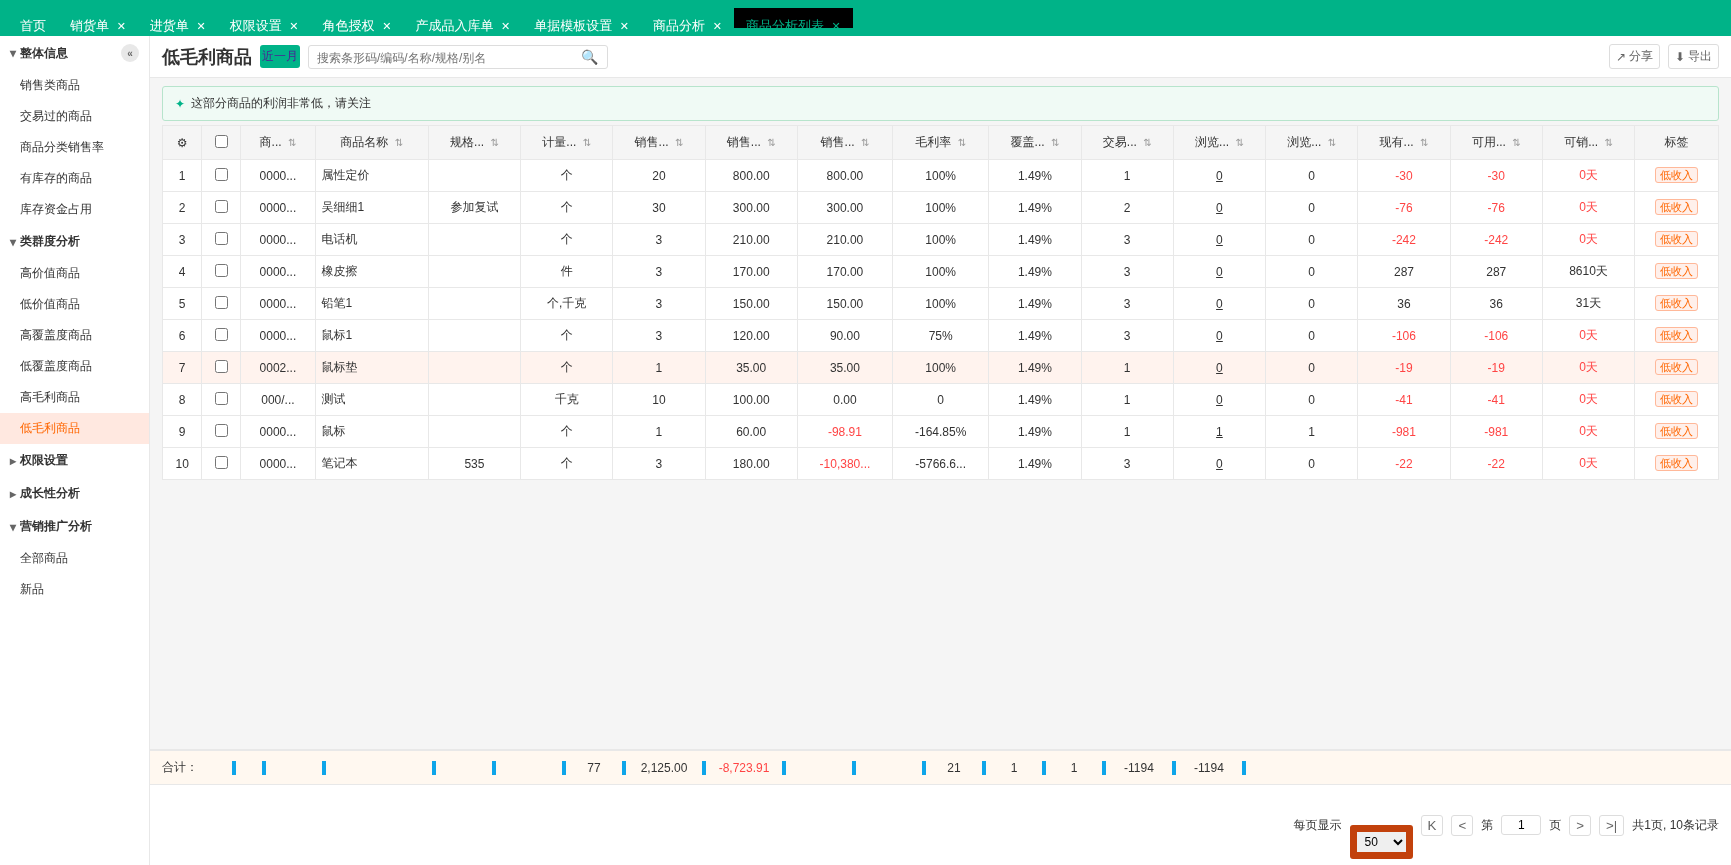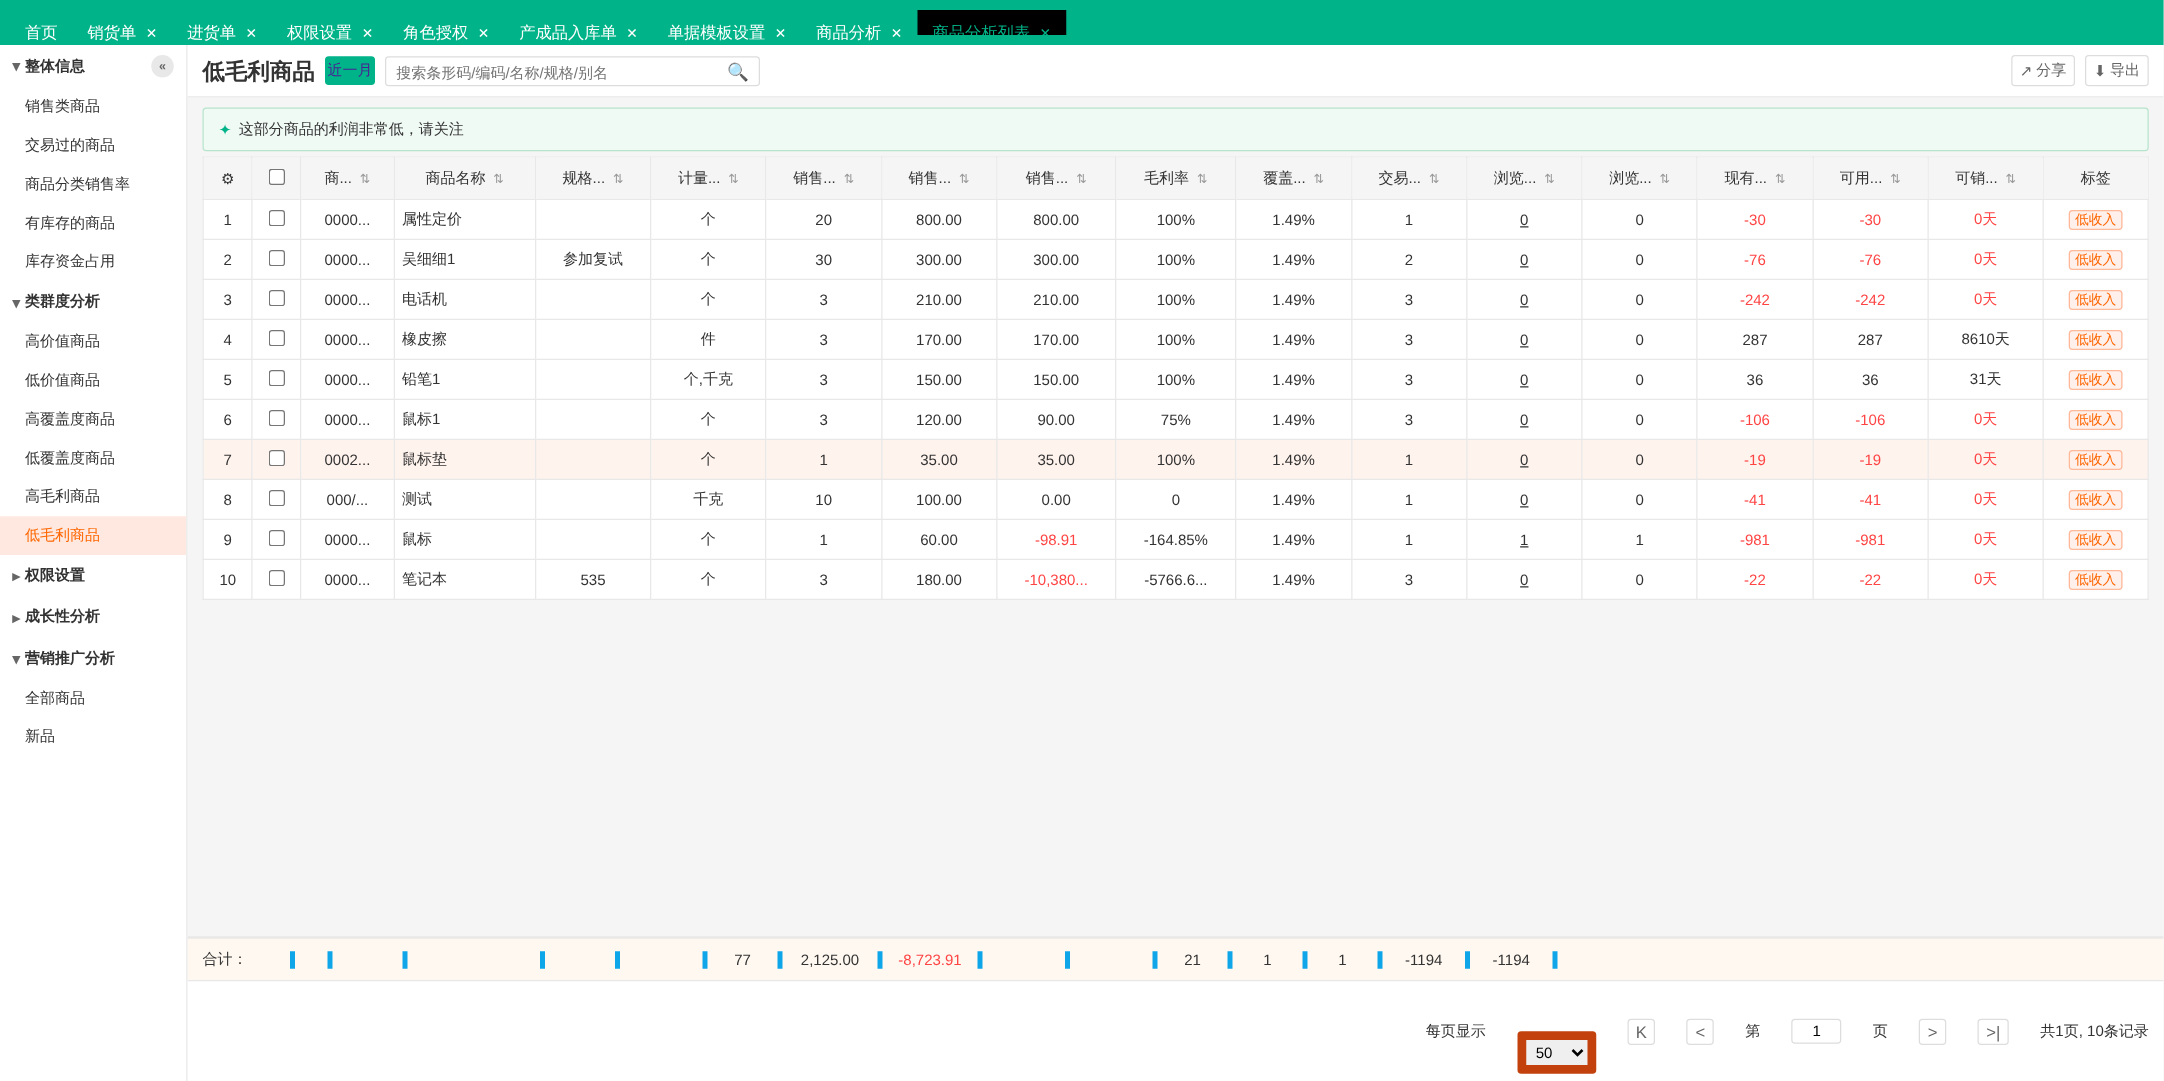--- a/index.html
+++ b/index.html
@@ -228,21 +228,21 @@
     }
 
     
     .pagination {
       display: flex;
       align-items: center;
       justify-content: flex-end;
       padding: 6px 12px;
       background: #fff;
       border-top: 1px solid #e8e8e8;
-      gap: 25px;
+      gap: 8px;
       font-size: 12px;
     }
     .pagination select {
       border: 7px solid #c2410c;
       border-radius: 3px;
       padding: 2px 4px;
       font-size: 12px;
       margin-top: 34px;
     }
     .pagination-btn {

